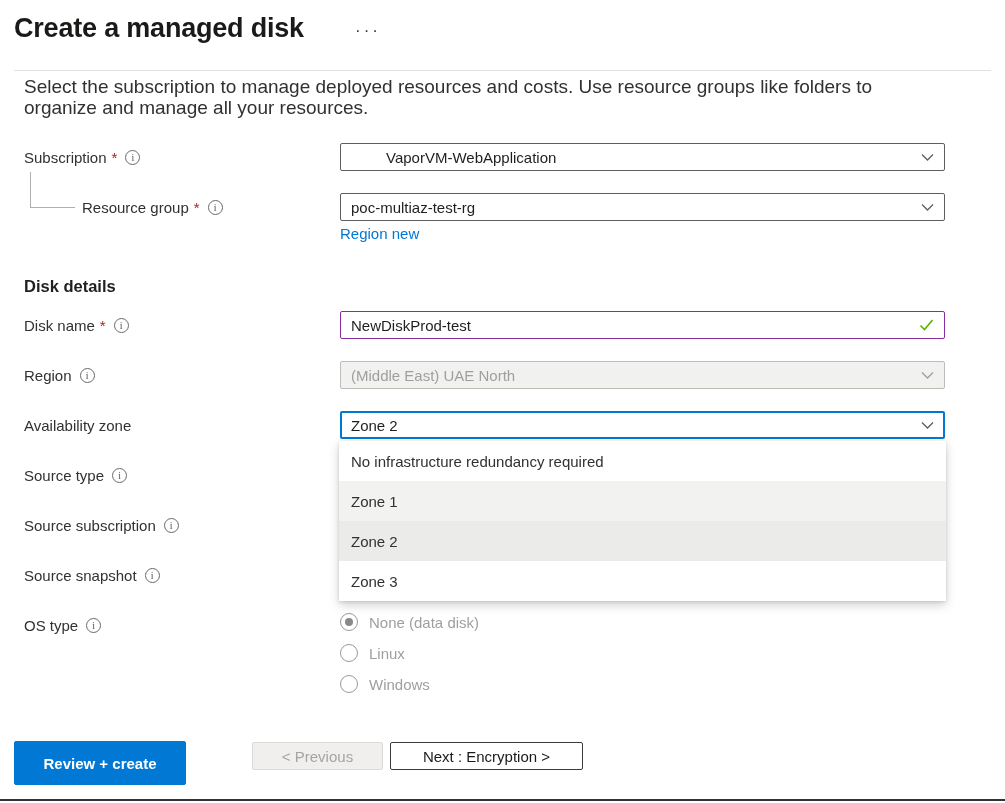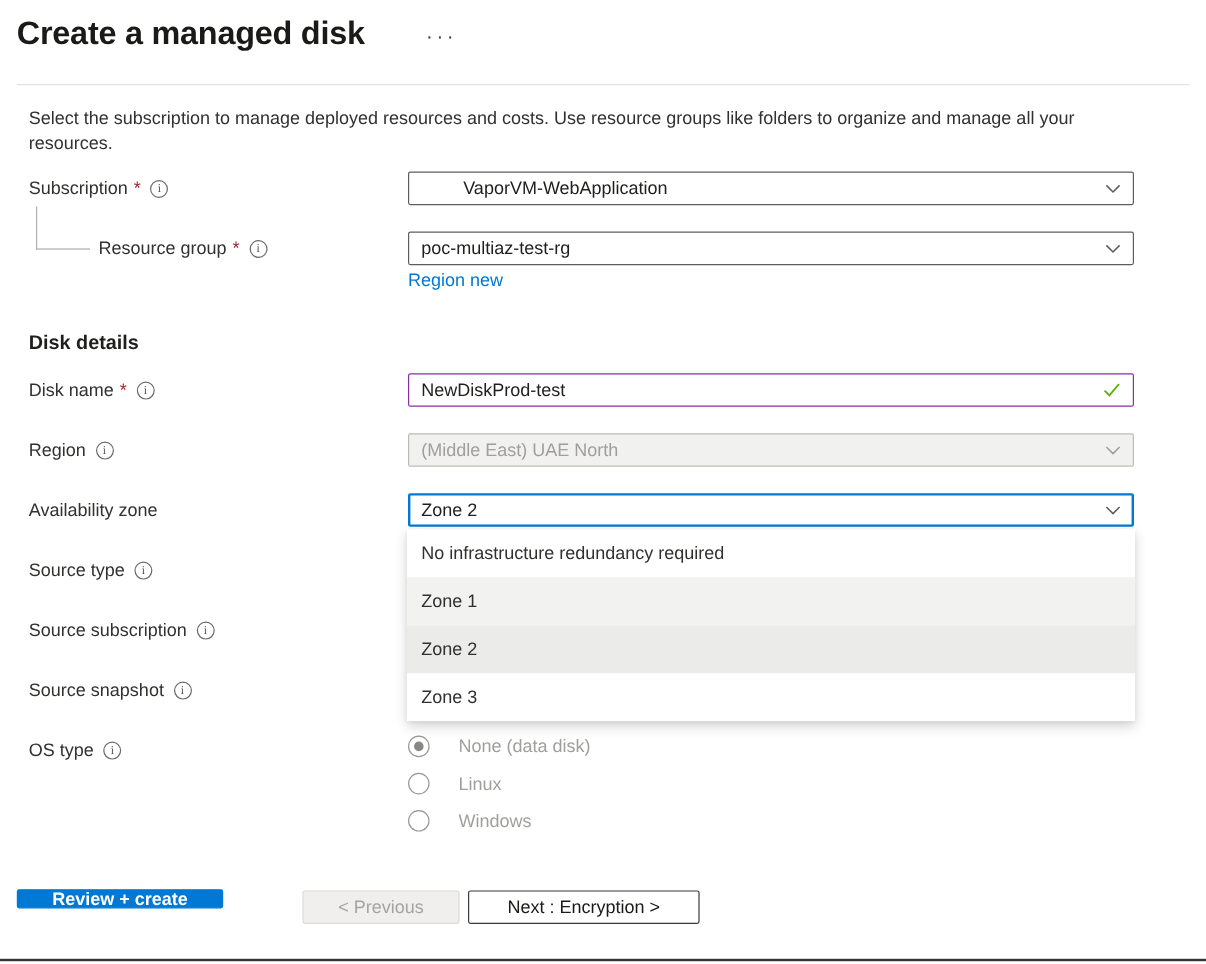--- a/index.html
+++ b/index.html
@@ -31,24 +31,23 @@
   .top-divider {
     position: absolute;
     left: 14px; right: 14px; top: 70px;
     height: 1px;
     background: #e3e1df;
   }
   .description {
     position: absolute;
     left: 24px; top: 76px;
     width: 885px;
-    font-size: 15px;
+    font-size: 19px;
     line-height: 21px;
     color: #323130;
-    margin-top: 12px;
   }
   .lbl {
     position: absolute;
     height: 28px;
     display: flex;
     align-items: center;
     font-size: 15px;
     color: #323130;
     white-space: nowrap;
   }
@@ -136,21 +135,21 @@
     cursor: pointer;
   }
   .dropdown .opt.tint { background: #f2f2f1; }
   .dropdown .opt.selected { background: #ebebea; }
   .radio-row {
     position: absolute;
     left: 340px;
     height: 22px;
     display: flex;
     align-items: center;
-    gap: 24px;
+    gap: 11px;
     text-align: right;
   }
   .radio {
     width: 18px; height: 18px;
     border: 1px solid #9b9997;
     border-radius: 50%;
     background: #ffffff;
     position: relative;
     flex: none;
   }
@@ -168,21 +167,21 @@
     display: flex;
     align-items: center;
     justify-content: center;
     font-size: 15px;
     border-radius: 2px;
     cursor: pointer;
     white-space: nowrap;
   }
   .btn-primary {
     left: 14px; top: 741px;
-    width: 172px; height: 16px;
+    width: 172px; height: 44px;
     background: #0078d4;
     border: 1px solid #0078d4;
     color: #ffffff;
     font-weight: 700;
   }
   .btn-disabled {
     left: 252px; top: 742px;
     width: 131px; height: 28px;
     background: #f0efee;
     border: 1px solid #dcdad8;

